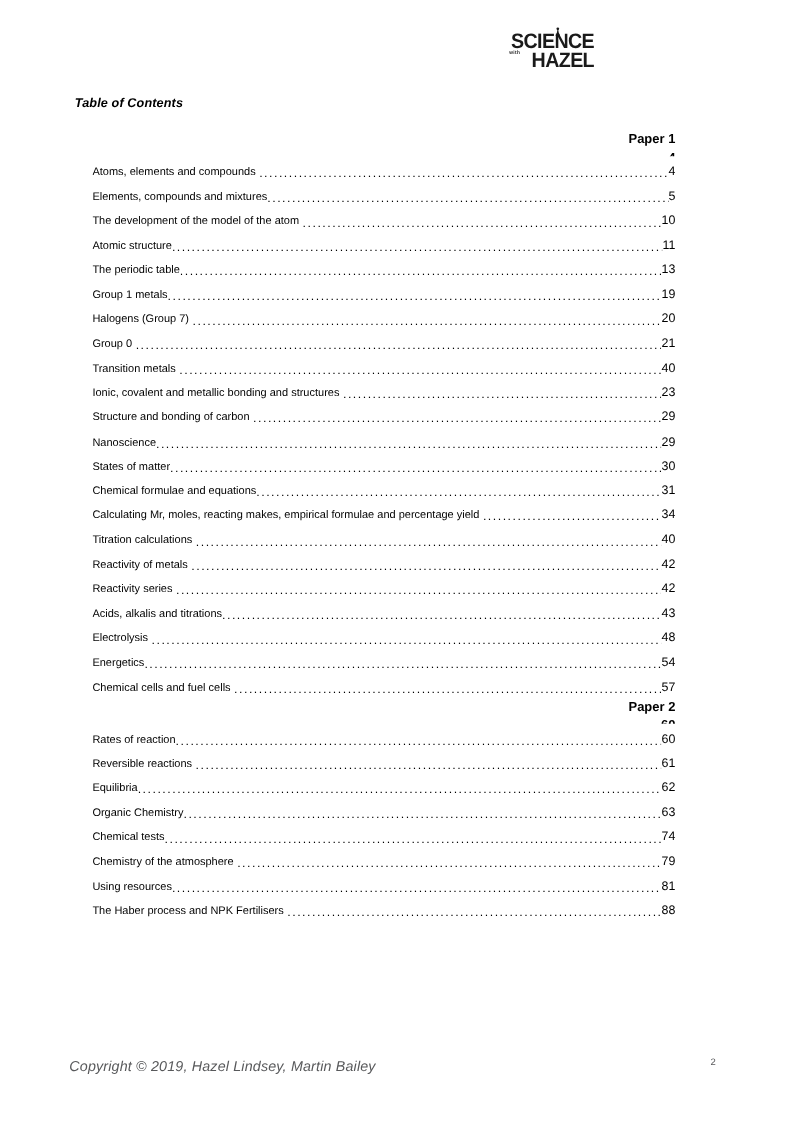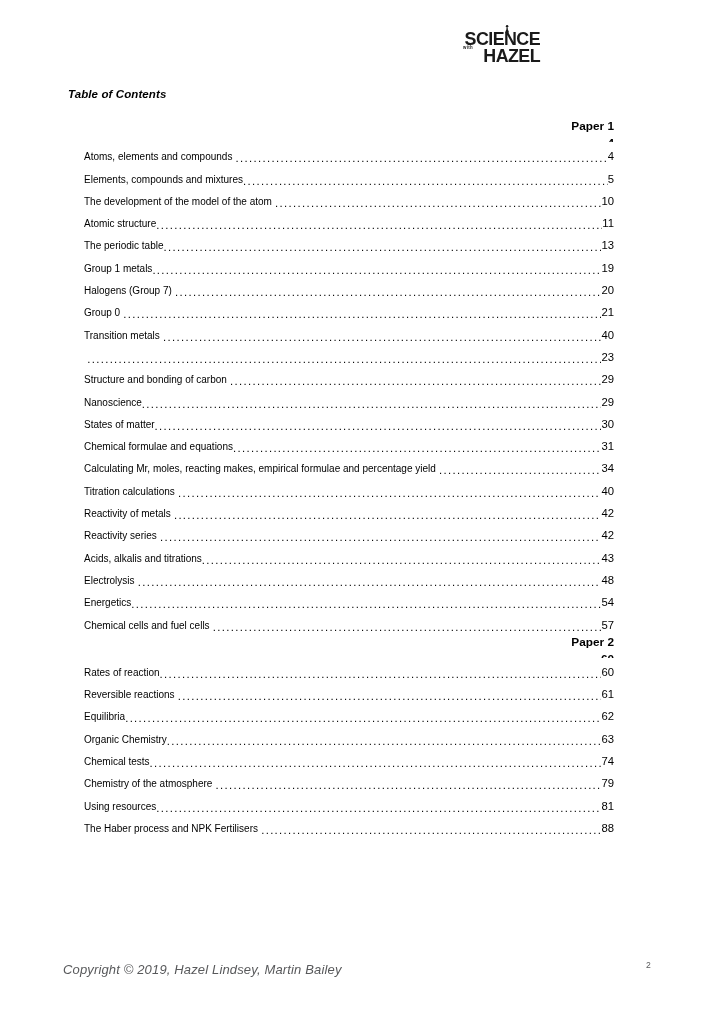--- a/index.html
+++ b/index.html
@@ -249,20 +249,21 @@
         <span class="leader"></span>
         <span class="pageno">21</span>
       </div>
       <div class="toc-row lvl2">
         <span class="label">Transition metals</span>
         <span class="sp"></span>
         <span class="leader"></span>
         <span class="pageno">40</span>
       </div>
       <div class="toc-row lvl2">
+        <span class="label">Ionic, covalent and metallic bonding and structures</span>
         <span class="sp"></span>
         <span class="leader"></span>
         <span class="pageno">23</span>
       </div>
       <div class="toc-row lvl2">
         <span class="label">Structure and bonding of carbon</span>
         <span class="sp"></span>
         <span class="leader"></span>
         <span class="pageno">29</span>
       </div>

